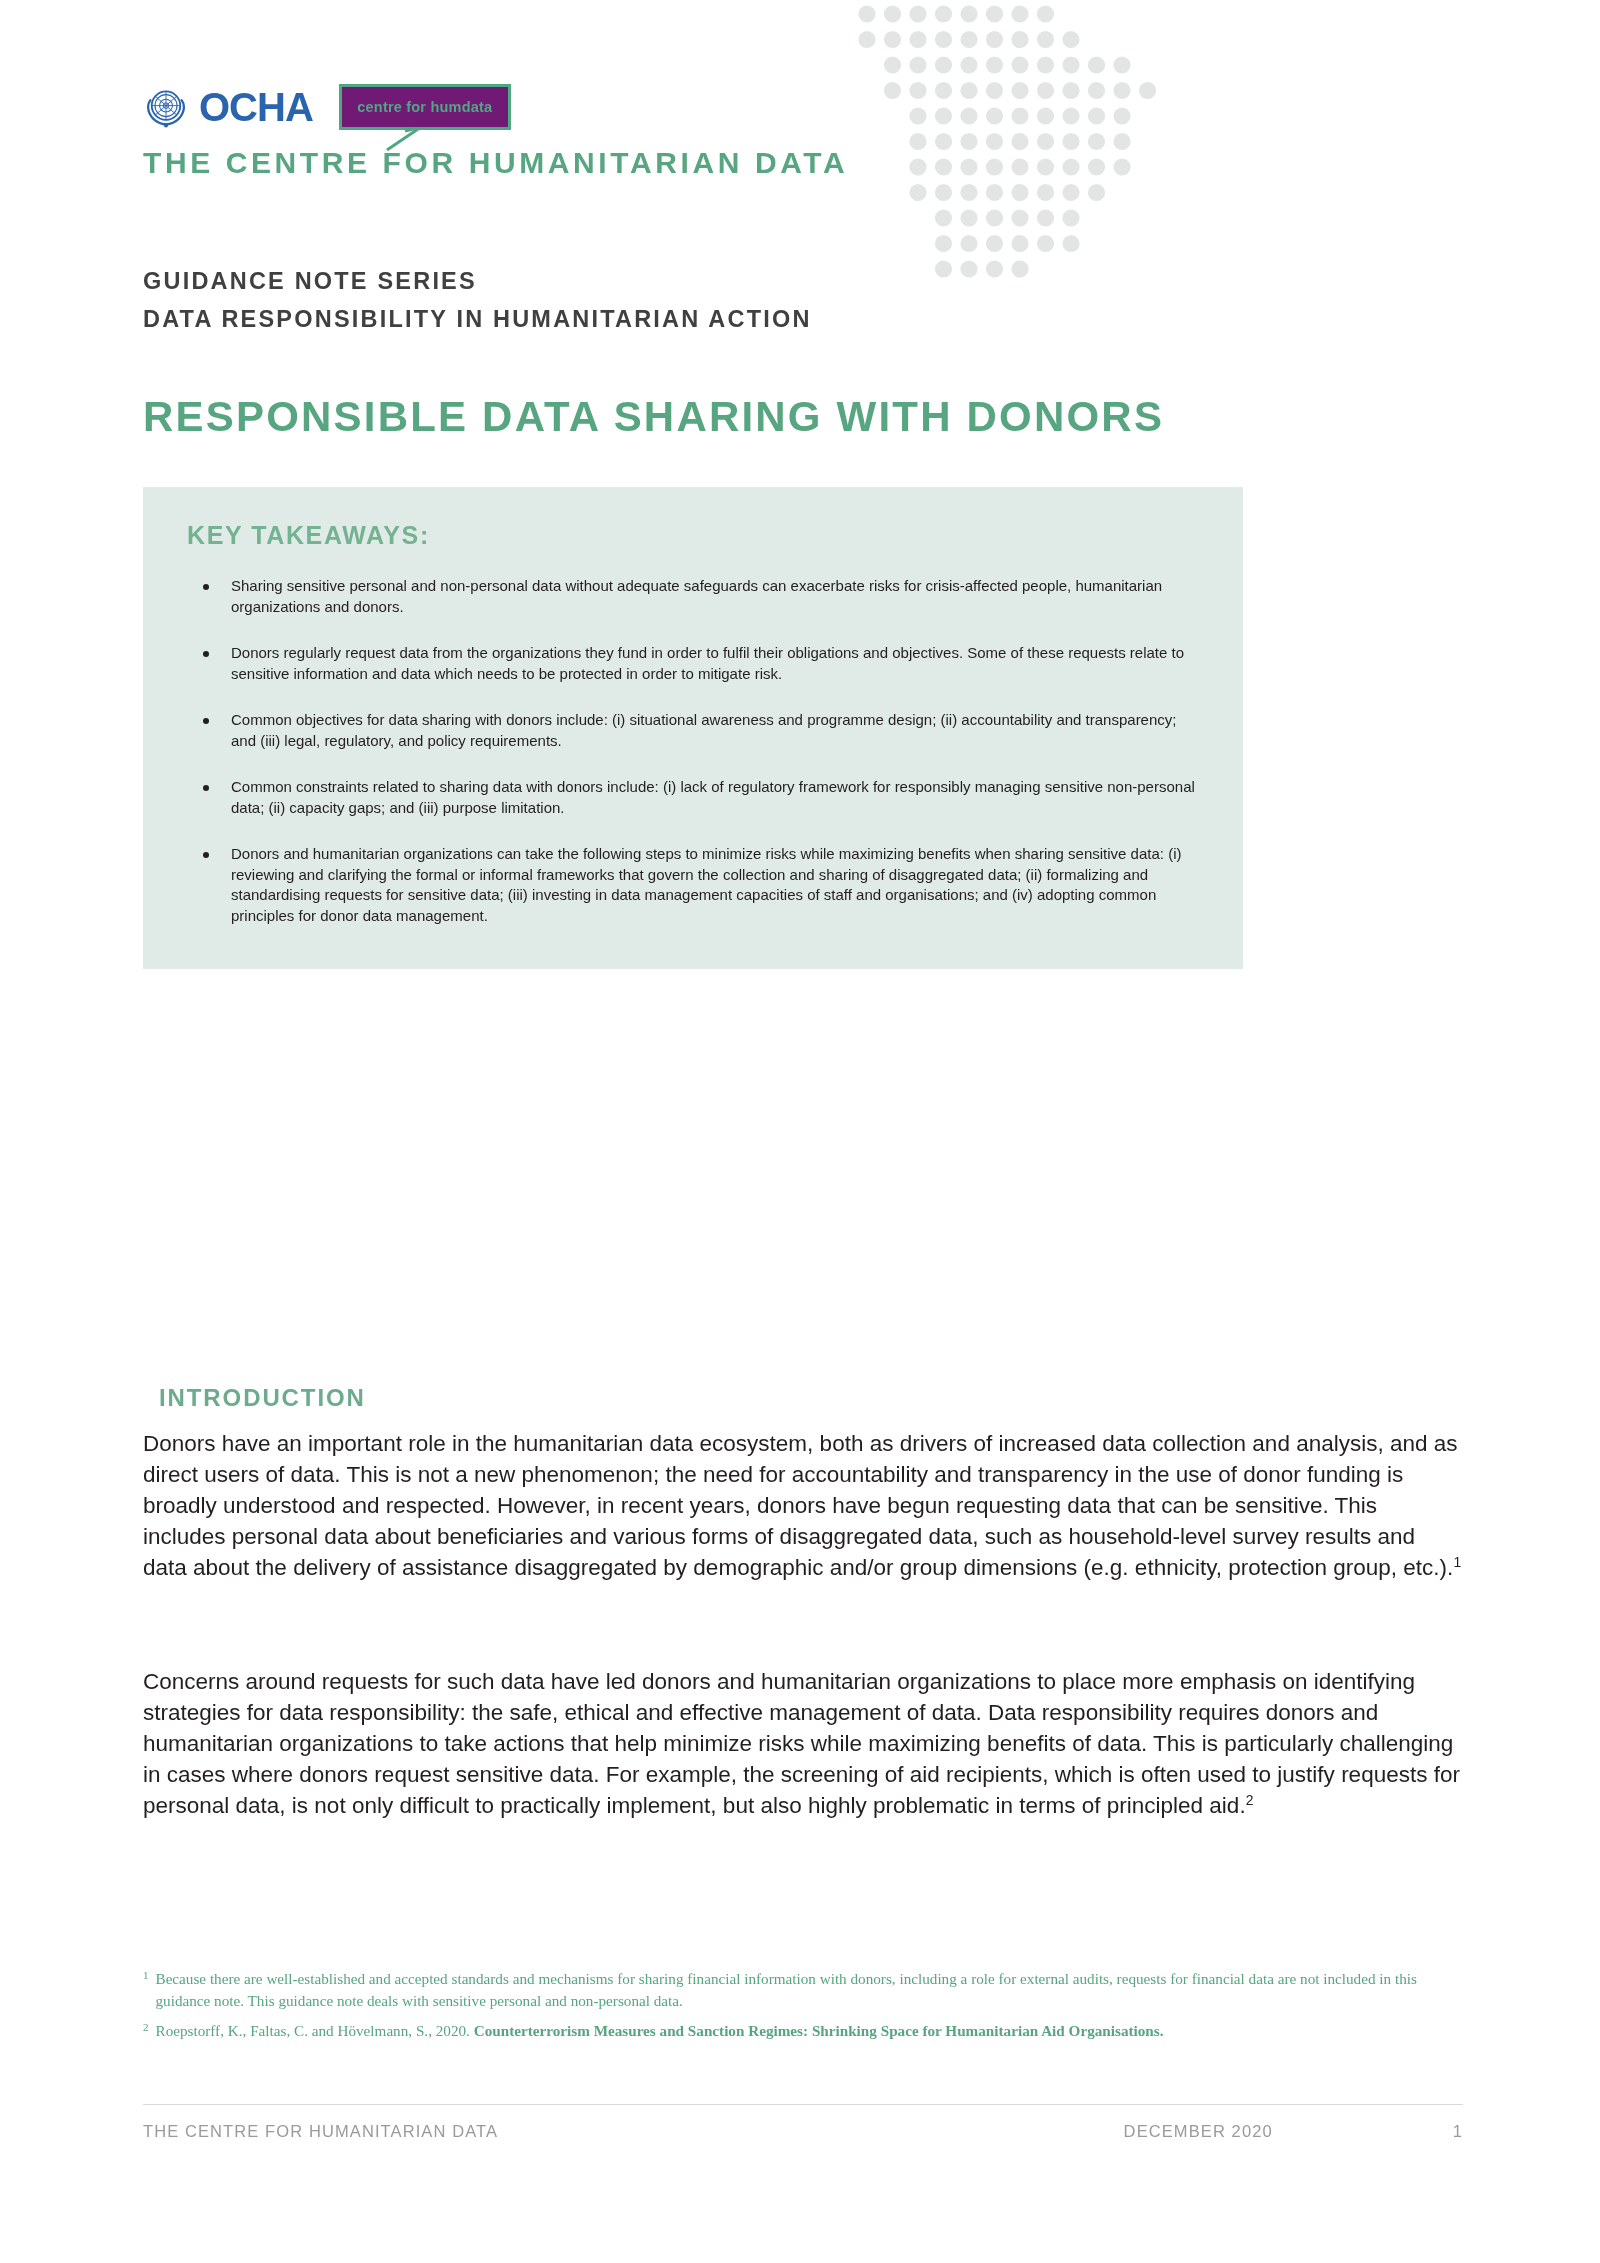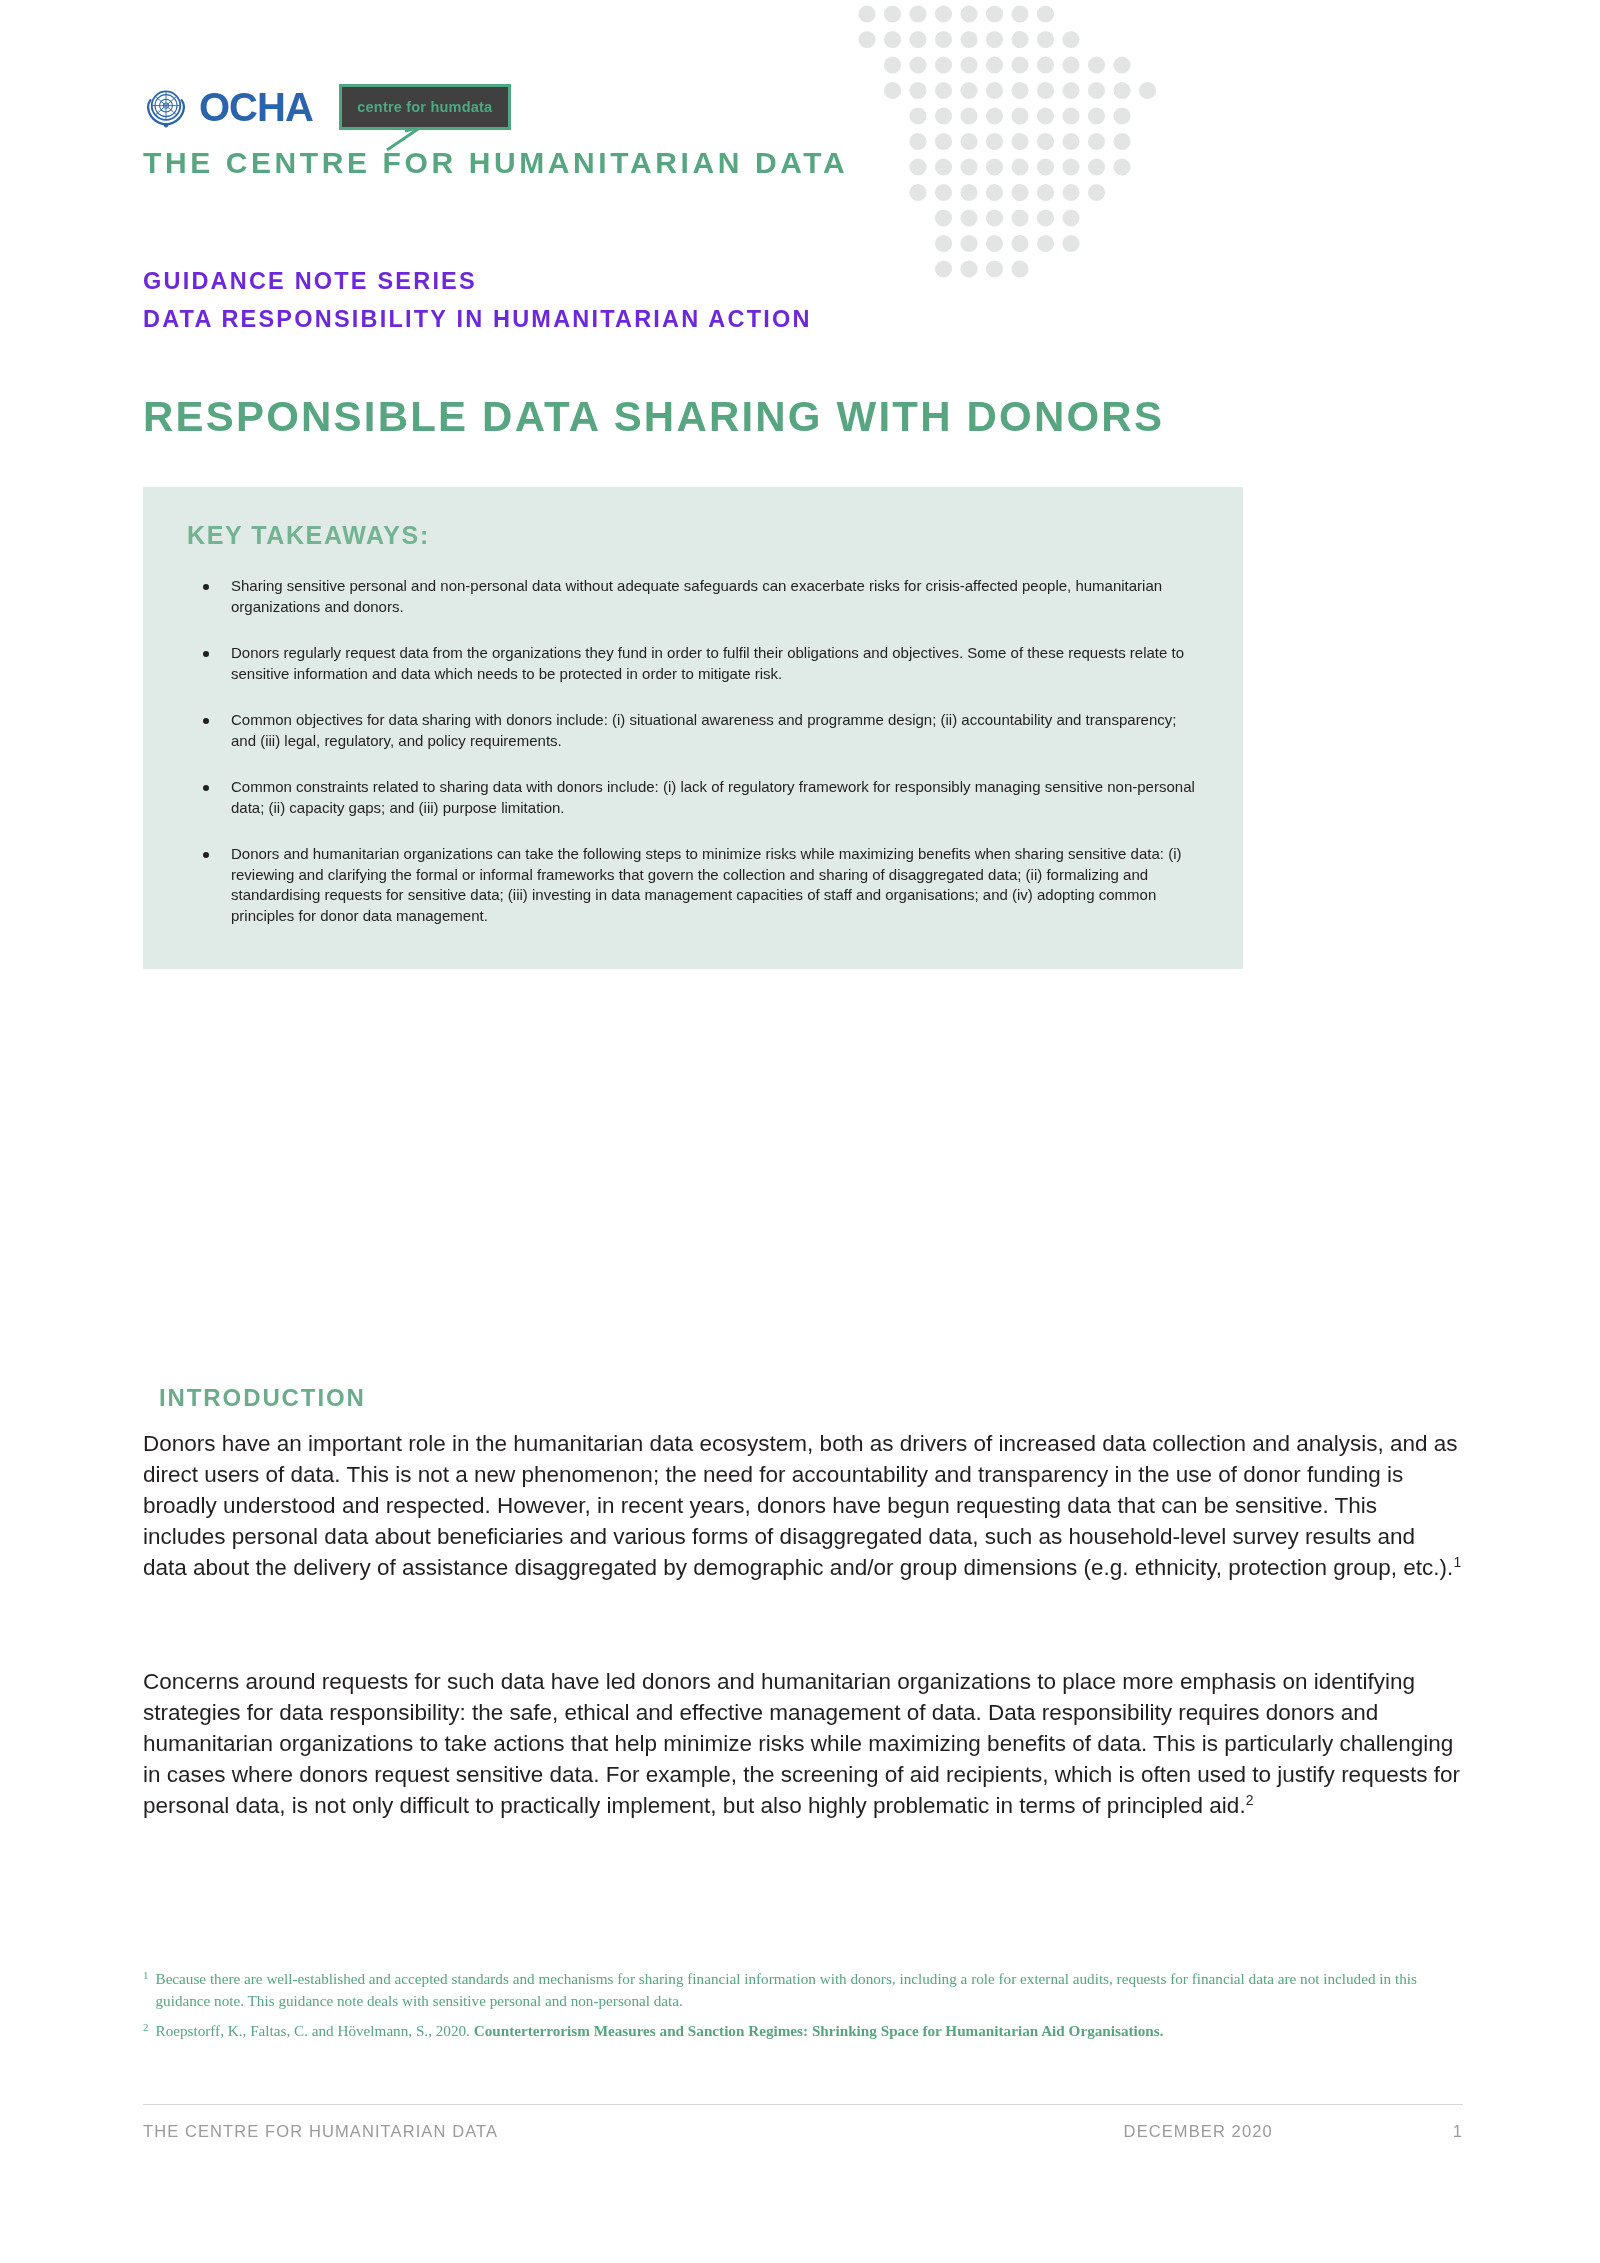--- a/index.html
+++ b/index.html
@@ -25,39 +25,39 @@
   .ocha-lockup { display:flex; align-items:center; gap:10px; }
   .un-emblem { width:46px; height:46px; display:block; }
   .ocha-word {
     font-family:"Liberation Sans", sans-serif;
     font-weight:700; font-size:40px; letter-spacing:-1px;
     color:#2a64ad; line-height:1;
   }
   .humdata-badge { position:relative; width:172px; height:46px; }
   .humdata-box {
     position:absolute; inset:0;
-    border:3px solid #4ea882; background:#404040;
+    border:3px solid #4ea882; background:#701a75;
     display:flex; align-items:center; justify-content:center;
   }
   .humdata-box span {
     font-size:14.5px; font-weight:700; color:#4ea882;
     letter-spacing:.2px; white-space:nowrap;
   }
   .humdata-tail { position:absolute; left:46px; bottom:-21px; width:52px; height:24px; }
 
   
   .brandline {
     top:148px;
     font-size:30px; font-weight:700; letter-spacing:3.6px;
     color:#58a581; line-height:1;
   }
   .series {
     top:262px;
     font-size:23.5px; font-weight:600; letter-spacing:2.2px;
-    color:#6d28d9; line-height:1.62;
+    color:#404040; line-height:1.62;
     font-stretch:condensed;
   }
   .series div { white-space:nowrap; }
   .doctitle {
     top:368px;
     font-size:42px; font-weight:700; letter-spacing:2.2px;
     color:#58a581; line-height:1;
   }
 
   

